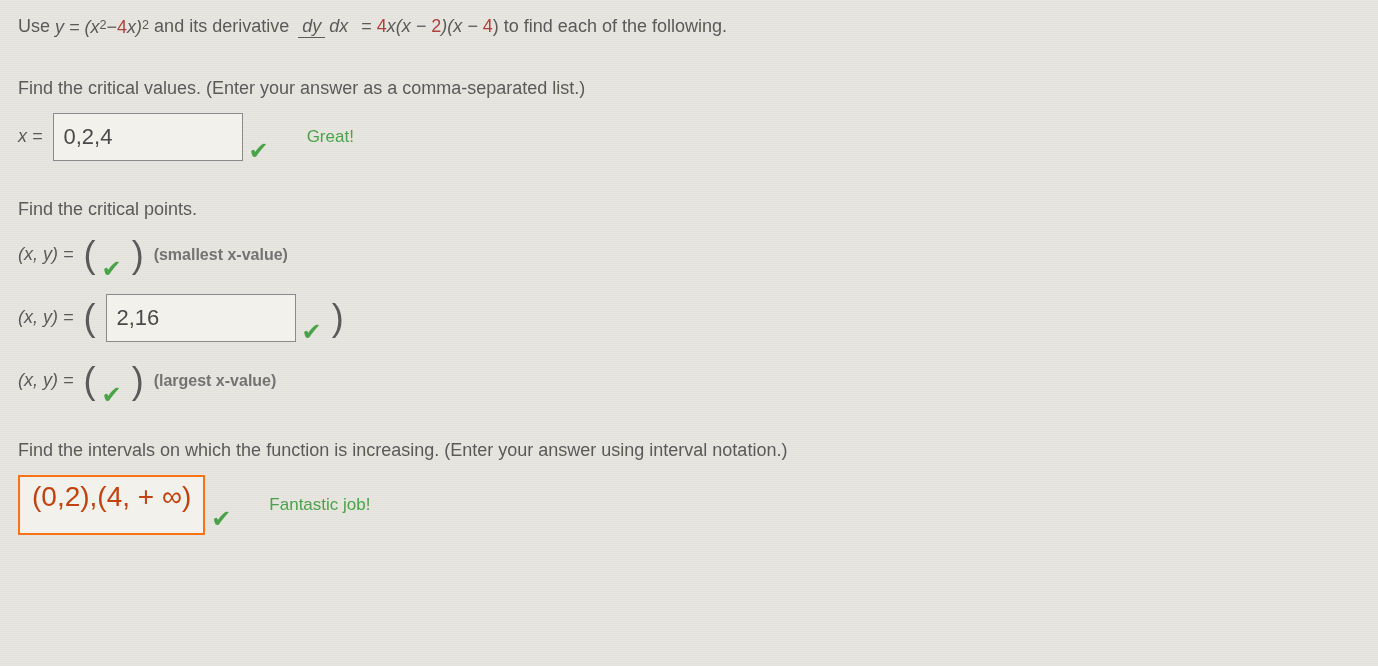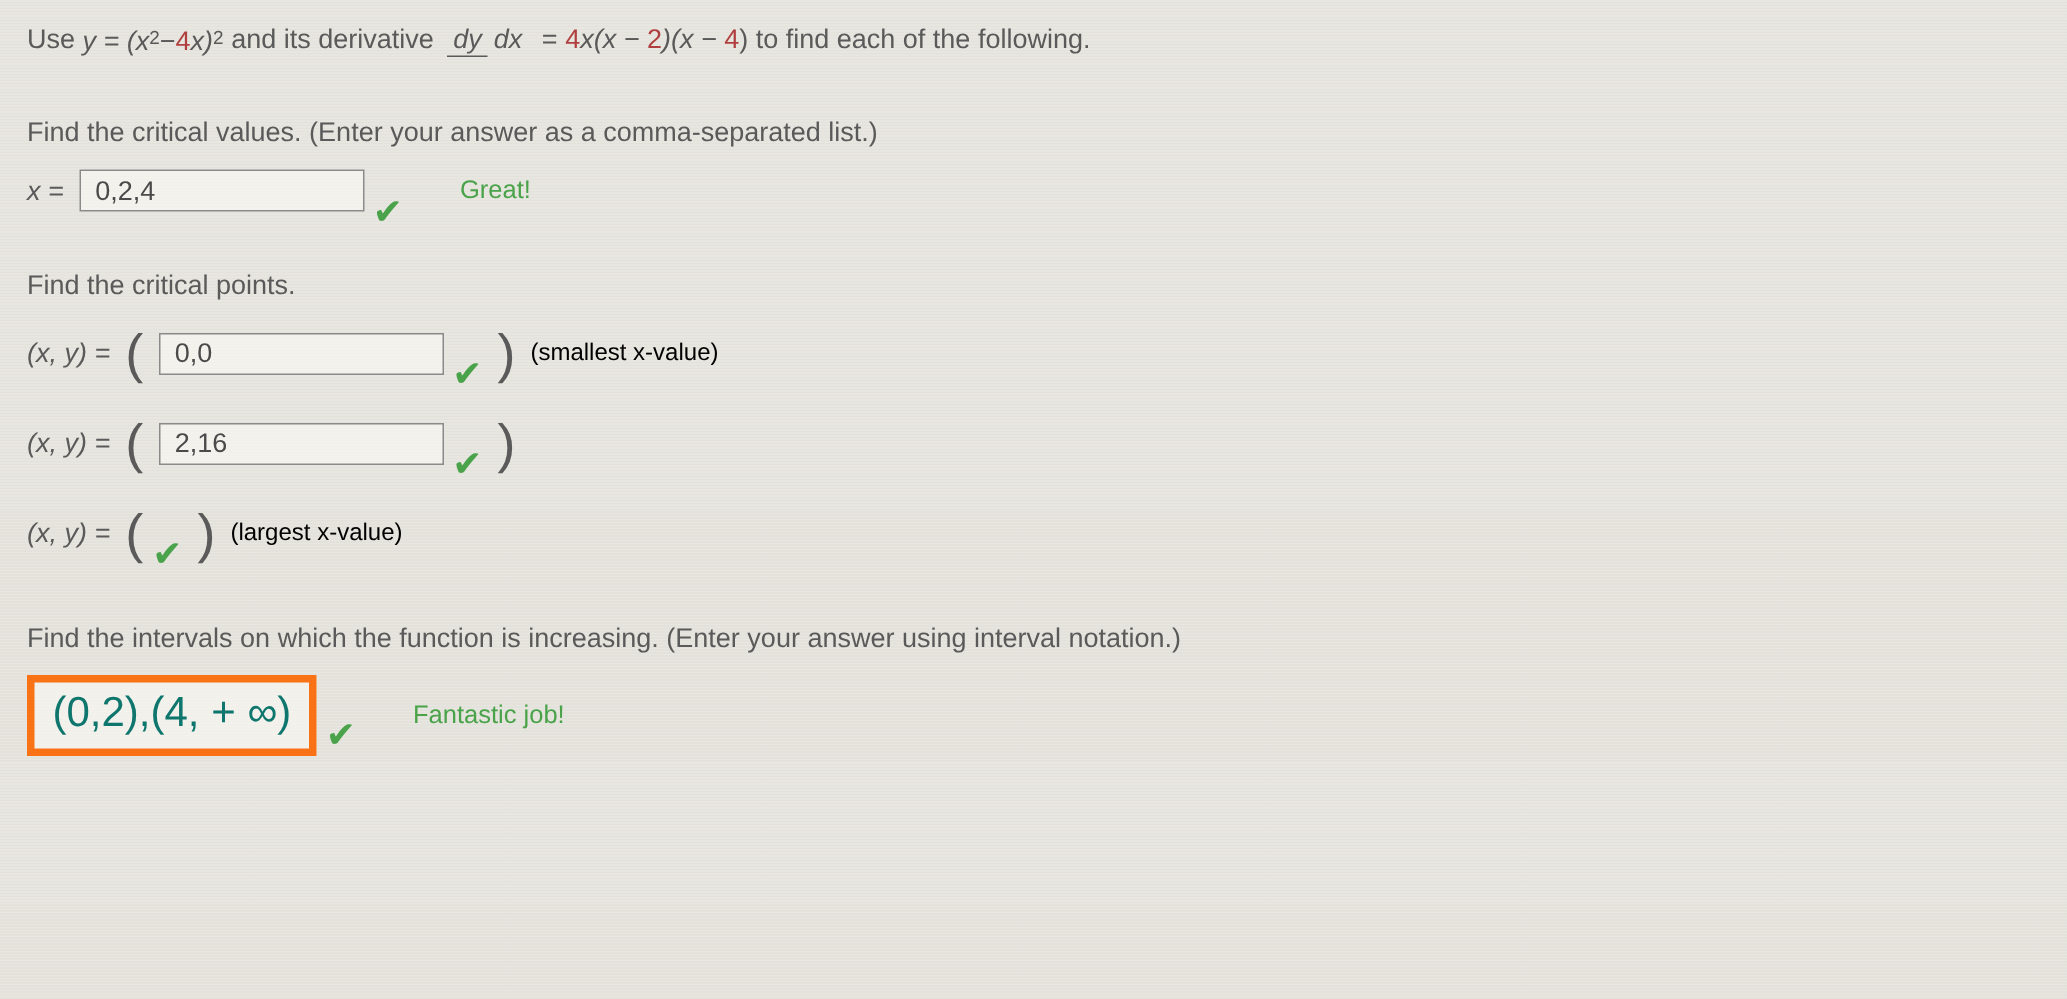--- a/index.html
+++ b/index.html
@@ -34,52 +34,52 @@
     display: flex;
     align-items: center;
     gap: 10px;
     margin-bottom: 38px;
   }
   .answer-row.tighter { margin-bottom: 18px; }
   .lhs { font-style: italic; }
   .answer-box {
     border: 1px solid #8a8a8a;
     background: rgba(250,250,245,0.6);
-    height: 28px;
+    height: 48px;
     min-width: 190px;
     padding: 4px 10px;
-    font-size: 18px;
+    font-size: 22px;
     color: #4a4a4a;
     display: flex;
     align-items: center;
   }
   .interval-box {
-    border: 5px solid #f97316;
+    border: 2px solid #f97316;
     background: rgba(250,250,245,0.6);
-    padding: 4px 12px 8px 12px;
+    padding: 4px 12px 20px 12px;
     font-size: 28px;
-    color: #0f766e;
+    color: #c2410c;
     display: inline-flex;
     align-items: center;
   }
   .feedback {
     color: #4aa34a;
     font-weight: normal;
     font-size: 17px;
     margin-left: 28px;
   }
   .check {
     color: #4aa34a;
     font-size: 24px;
     position: relative;
     top: 14px;
     margin-left: -4px;
   }
   .big-paren { font-size: 36px; font-weight: 300; color:#5a5a5a; }
-  .hint { font-size: 16px; color:#000000; }
+  .hint { font-size: 16px; color:#737373;font-weight:bold; }
 </style>
 </head>
 <body>
 
 <div class="problem-intro">
   <span>Use </span>
   <span class="expr">
     <span style="font-style:italic">y = (x</span>
       <span class="sup">2</span>
       <span> − </span>
@@ -104,23 +104,20 @@
   </div>
   <span class="check">✔</span>
   <span class="feedback">Great!</span>
 </div>
 
 <div class="section-label">Find the critical points.</div>
 
 <div class="answer-row tighter">
   <span class="lhs">(x, y) = </span>
   <span class="big-paren">(</span>
-  <div class="answer-box">
-    <span>0,0</span>
-  </div>
   <span class="check">✔</span>
   <span class="big-paren">)</span>
   <span class="hint">(smallest x-value)</span>
 </div>
 
 <div class="answer-row tighter">
   <span class="lhs">(x, y) = </span>
   <span class="big-paren">(</span>
   <div class="answer-box">
     <span>2,16</span>

